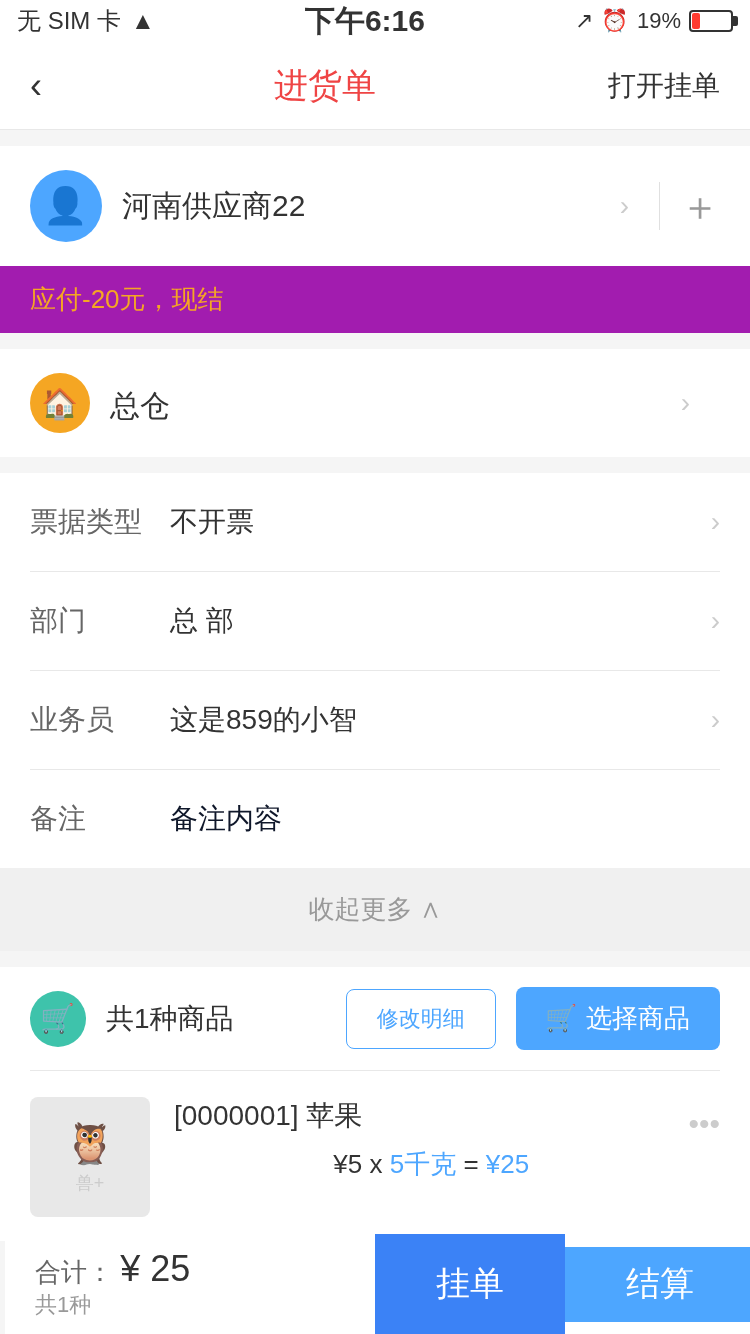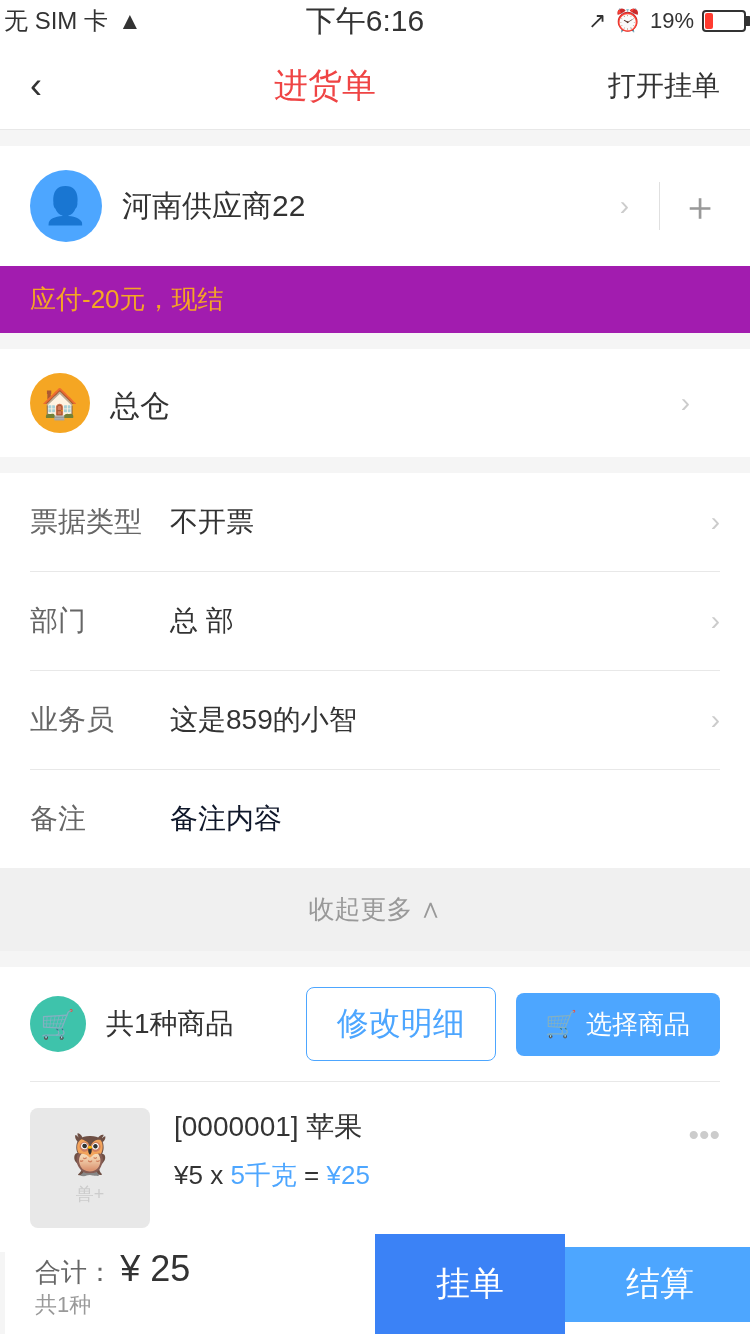--- a/index.html
+++ b/index.html
@@ -14,26 +14,26 @@
       overflow-x: hidden;
     }
 
     
     .status-bar {
       height: 42px;
       background: #fff;
       display: flex;
       align-items: center;
       justify-content: space-between;
-      padding: 0 4px;
+      padding: 0 17px;
       font-size: 24px;
       color: #333;
     }
     .status-left { display: flex; align-items: center; gap: 10px; }
-    .status-center { font-size: 30px; font-weight: 400; }
+    .status-center { font-size: 30px; font-weight: 700; }
     .status-right { display: flex; align-items: center; gap: 8px; font-size: 22px; }
     .battery-icon {
       width: 44px; height: 22px; border: 2px solid #333; border-radius: 4px; position: relative; display: inline-block;
     }
     .battery-icon::after {
       content: ''; position: absolute; right: -7px; top: 50%; transform: translateY(-50%);
       width: 5px; height: 10px; background: #333; border-radius: 0 2px 2px 0;
     }
     .battery-fill {
       position: absolute; left: 1px; top: 1px; bottom: 1px; width: 20%; background: #ff3b30; border-radius: 2px;
@@ -139,21 +139,21 @@
       gap: 20px;
     }
     .product-count-icon {
       width: 56px; height: 56px; border-radius: 50%; background: #3ec3ab;
       display: flex; align-items: center; justify-content: center;
       flex-shrink: 0;
     }
     .product-count-label { flex: 1; font-size: 28px; color: #333; }
     .btn-modify {
       border: 1.5px solid #4da6ff; color: #4da6ff; background: #fff;
-      padding: 14px 30px; border-radius: 8px; font-size: 32px; cursor: pointer;
+      padding: 14px 30px; border-radius: 8px; font-size: 22px; cursor: pointer;
     }
     .btn-select {
       background: #4da6ff; color: #fff; border: none;
       padding: 14px 30px; border-radius: 8px; font-size: 26px; cursor: pointer;
       display: flex; align-items: center; gap: 8px;
     }
 
     
     .product-item {
       background: #fff;
@@ -164,21 +164,21 @@
     }
     .product-thumb {
       width: 120px; height: 120px; background: #e8e8e8; border-radius: 8px;
       margin-right: 24px; flex-shrink: 0;
       display: flex; align-items: center; justify-content: center; color: #bbb; flex-direction: column;
     }
     .product-thumb-owl { font-size: 40px; color: #bbb; }
     .product-thumb-text { font-size: 18px; color: #ccc; margin-top: 4px; }
     .product-info { flex: 1; }
     .product-name { font-size: 28px; color: #333; margin-bottom: 12px; }
-    .product-price { font-size: 26px; color: #333; }
+    .product-price { font-size: 26px; color: #333; text-align: center; }
     .price-highlight { color: #4da6ff; }
     .product-more { color: #ccc; font-size: 30px; align-self: flex-start; margin-top: 10px; }
 
     
     .footer-summary {
       position: fixed;
       bottom: 0;
       left: 5px;
       width: 750px;
       height: 100px;

